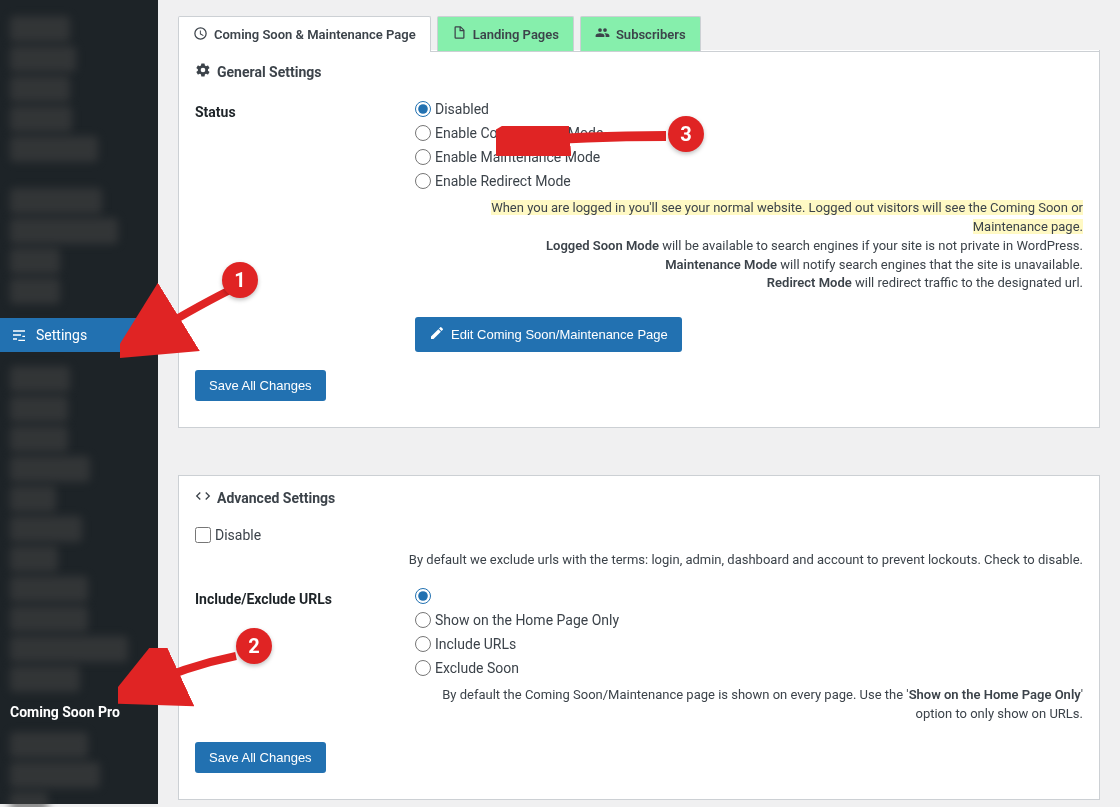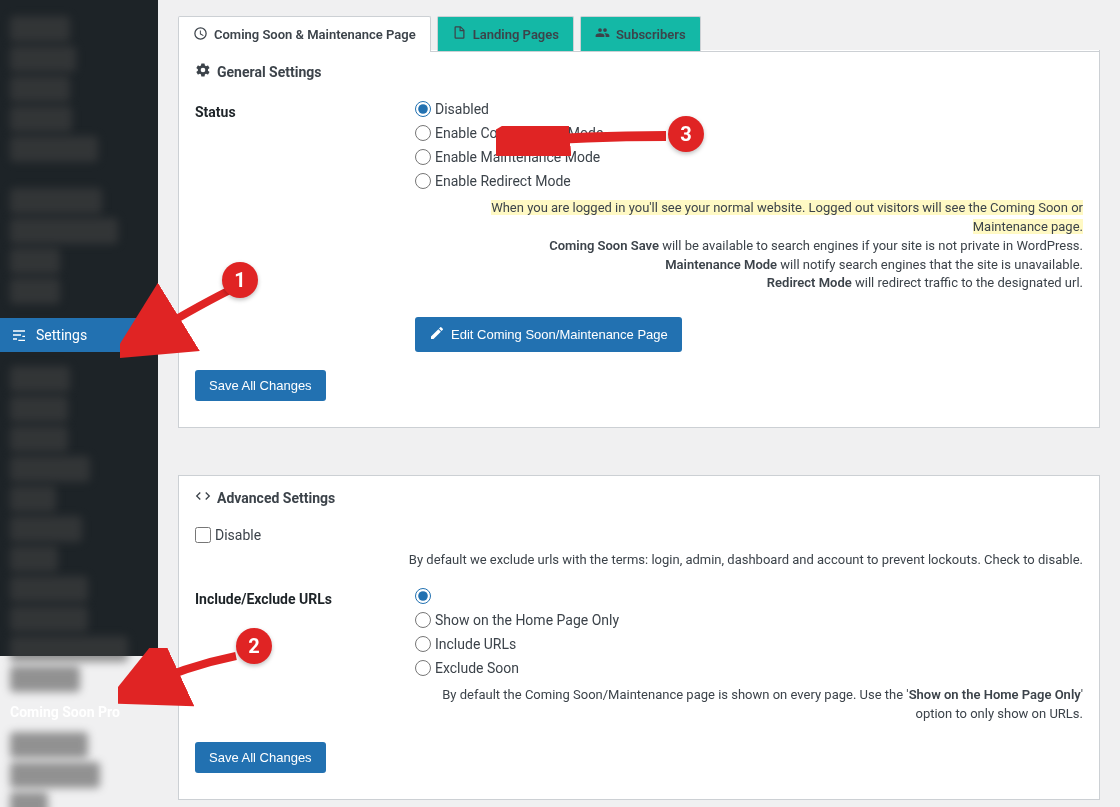--- a/index.html
+++ b/index.html
@@ -8,21 +8,21 @@
     font-size: 13px;
     background: #f0f0f1;
     color: #3c434a;
     width: 1120px;
     height: 807px;
     overflow: hidden;
     position: relative;
   }
   .sidebar {
     width: 158px;
-    height: 656px;
+    height: 804px;
     background: #1d2327;
     color: #f0f0f1;
     float: left;
     position: relative;
   }
   .sidebar-blur-item {
     height: 26px;
     margin: 4px 10px;
     background: #444;
     border-radius: 4px;
@@ -65,21 +65,21 @@
   }
   .tabs {
     display: flex;
     gap: 6px;
     border-bottom: 1px solid #ccd0d4;
     position: relative;
     top: 2px;
   }
   .tab {
     padding: 8px 14px;
-    background: #14b8a6;
+    background: #86efac;
     border: 1px solid #ccd0d4;
     border-bottom: none;
     border-radius: 2px 2px 0 0;
     font-weight: 600;
     color: #3c434a;
     display: flex;
     align-items: center;
     gap: 6px;
     cursor: pointer;
   }
@@ -263,21 +263,21 @@
             <input type="radio" name="status" style="">
             <span>Enable Maintenance Mode</span>
           </label>
           <label class="radio-line">
             <input type="radio" name="status" style="">
             <span>Enable Redirect Mode</span>
           </label>
 
           <div class="desc">
             <span class="hl">When you are logged in you'll see your normal website. Logged out visitors will see the Coming Soon or Maintenance page.</span><br>
-            <b>Coming Soon Save</b><span> will be available to search engines if your site is not private in WordPress.</span><br>
+            <b>Logged Soon Mode</b><span> will be available to search engines if your site is not private in WordPress.</span><br>
             <b>Maintenance Mode</b><span> will notify search engines that the site is unavailable.</span><br>
             <b>Redirect Mode</b><span> will redirect traffic to the designated url.</span>
           </div>
 
           <div class="btn-row">
             <button class="btn">
               <span>
                 <svg class="icon" viewBox="0 0 24 24" style="fill:#fff">
                     <path d="M3 17.25V21h3.75L17.8 9.94l-3.75-3.75L3 17.25zM20.7 7.04a1 1 0 0 0 0-1.41l-2.34-2.34a1 1 0 0 0-1.41 0L15 5.24l3.75 3.75 1.95-1.95z"></path>
                   </svg>

